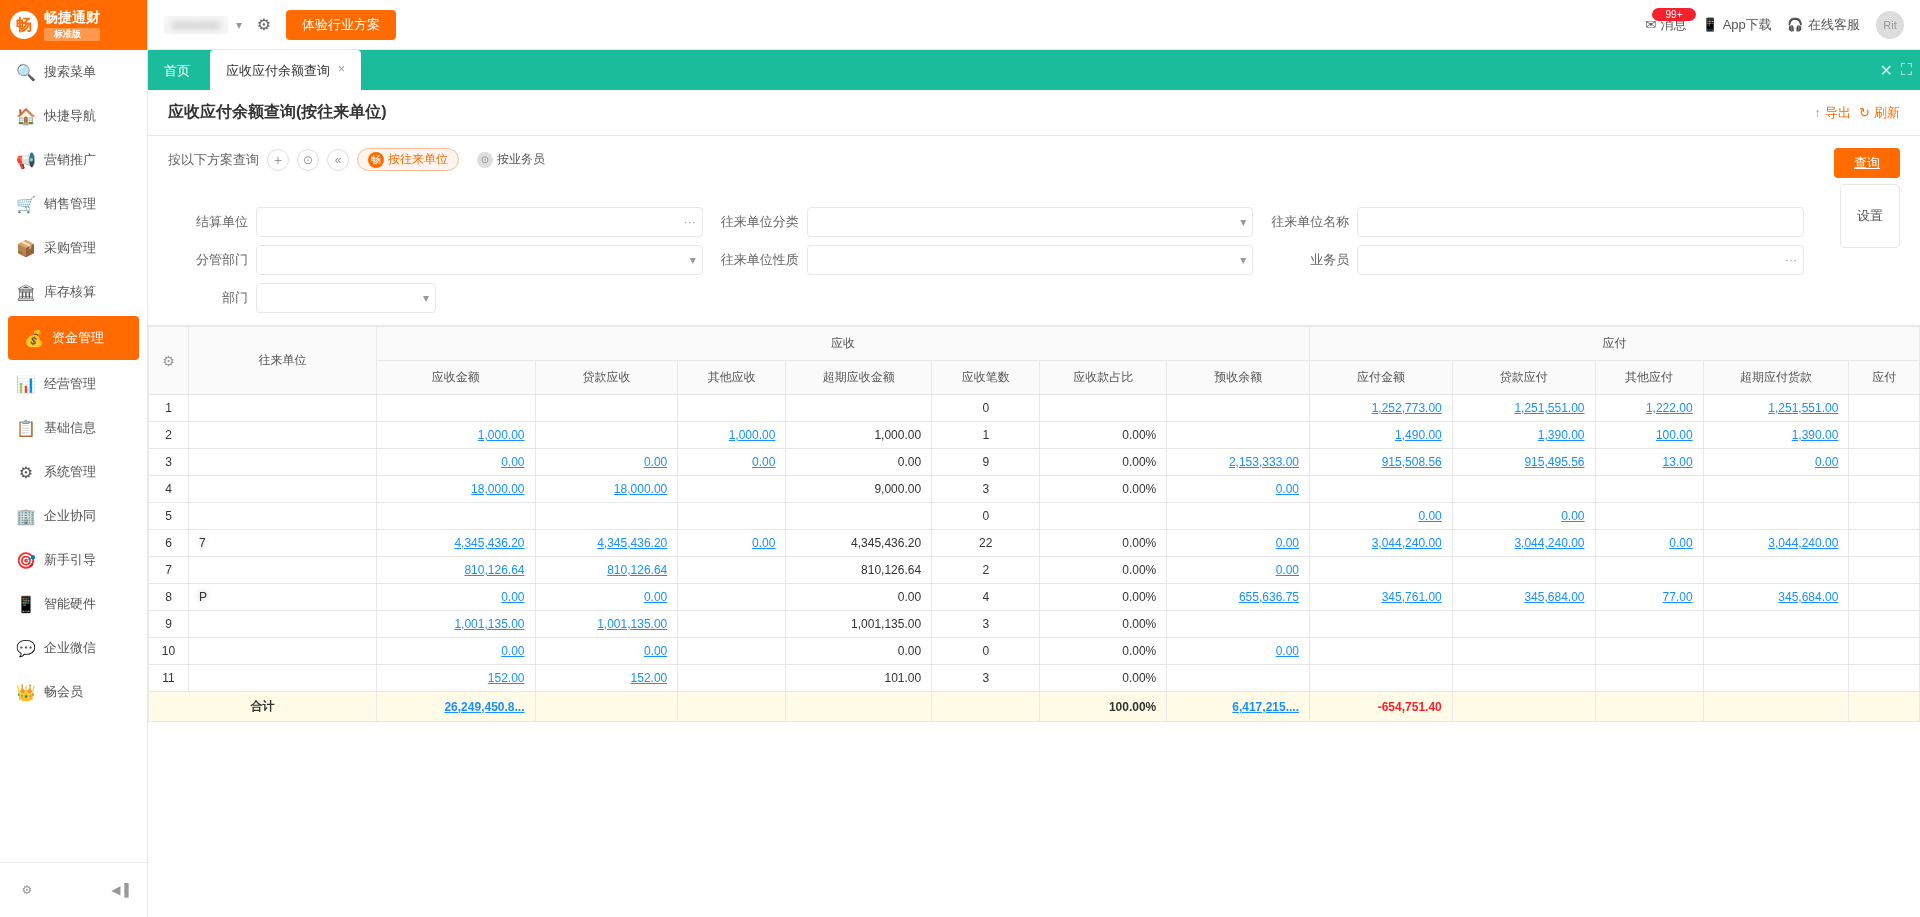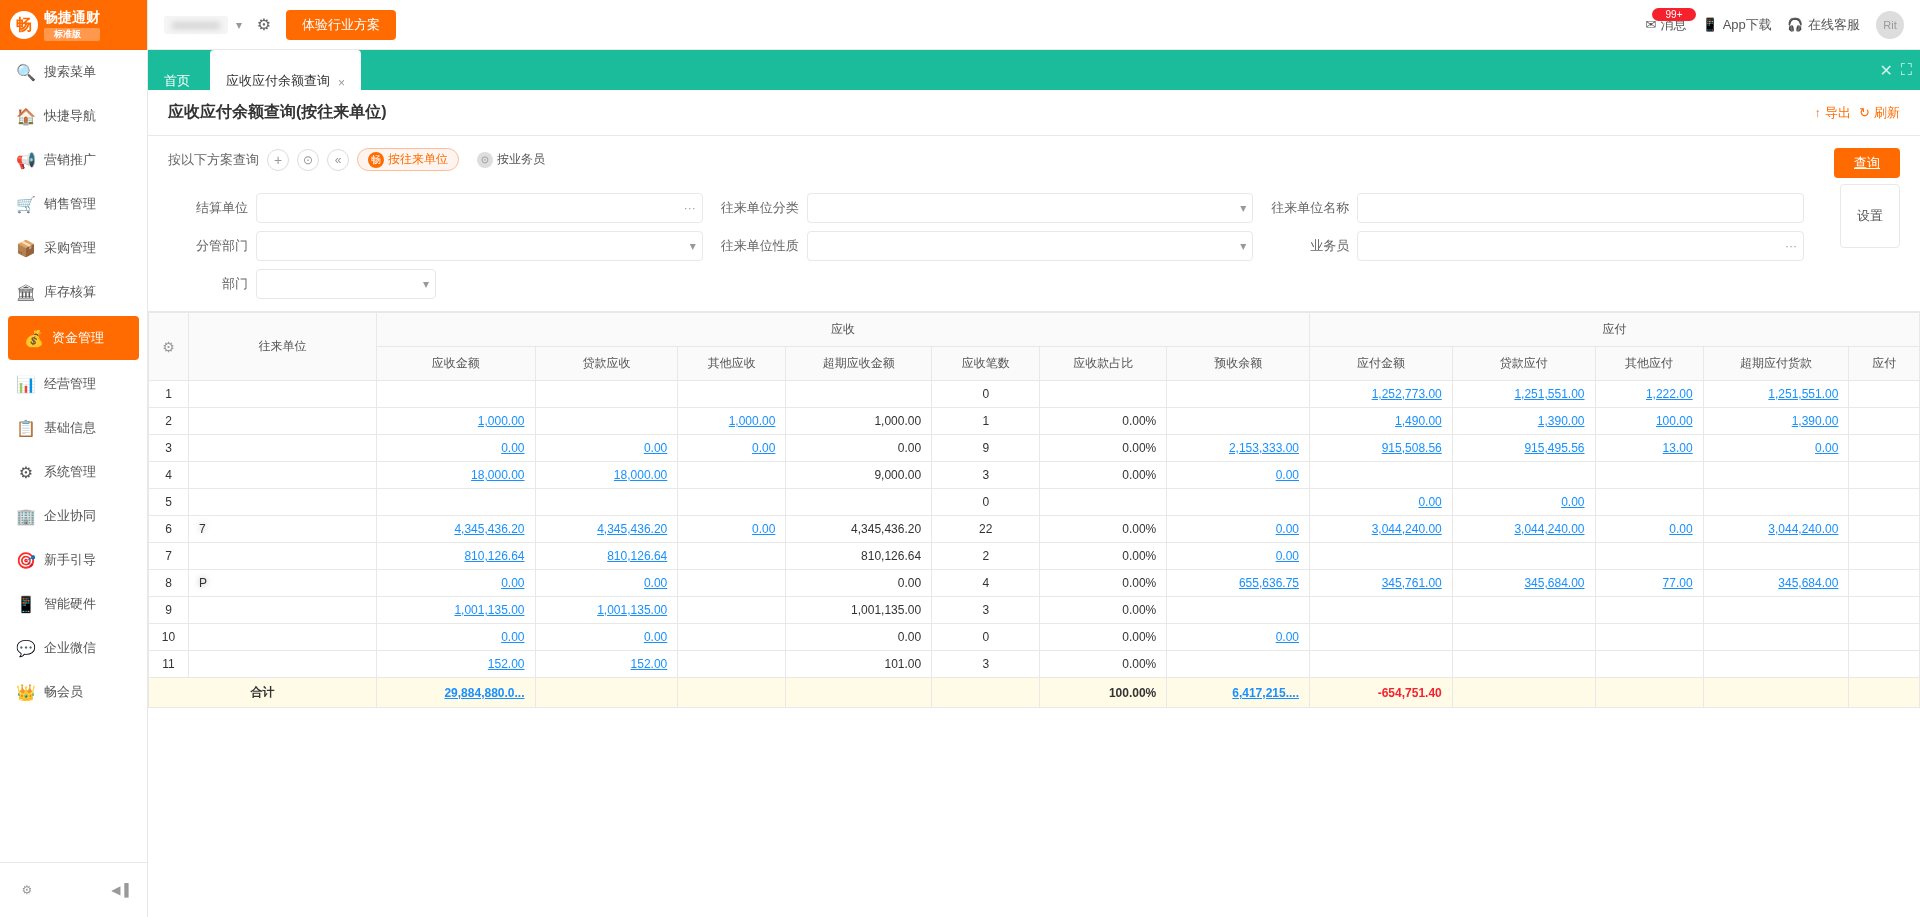--- a/index.html
+++ b/index.html
@@ -34,21 +34,21 @@
     .topbar-solution-btn { background: #ff6b00; color: #fff; border: none; padding: 6px 16px; border-radius: 4px; cursor: pointer; font-size: 13px; }
     .topbar-right { display: flex; align-items: center; gap: 16px; }
     .topbar-msg { display: flex; align-items: center; gap: 4px; cursor: pointer; color: #555; font-size: 13px; position: relative; }
     .topbar-badge { background: #f5222d; color: #fff; border-radius: 10px; padding: 1px 14px; font-size: 10px; position: absolute; top: -8px; right: -10px; }
     .topbar-app { display: flex; align-items: center; gap: 4px; cursor: pointer; color: #555; font-size: 13px; }
     .topbar-service { display: flex; align-items: center; gap: 4px; cursor: pointer; color: #555; font-size: 13px; }
     .topbar-avatar { width: 28px; height: 28px; background: #ddd; border-radius: 50%; }
 
     
     .tabbar { height: 40px; background: #1abc9c; display: flex; align-items: center; padding: 0 0; }
-    .tab-item { height: 40px; display: flex; align-items: flex-end; padding: 0 16px; cursor: pointer; color: rgba(255,255,255,0.8); font-size: 13px; }
+    .tab-item { height: 40px; display: flex; align-items: flex-start; padding: 12px 16px; cursor: pointer; color: rgba(255,255,255,0.8); font-size: 13px; }
     .tab-item.home { color: #fff; }
     .tab-item.active { background: #fff; color: #333; border-radius: 4px 4px 0 0; margin: 0 4px; }
     .tab-close { margin-left: 8px; color: #999; font-size: 12px; }
     .tabbar-right { margin-left: auto; display: flex; align-items: center; padding-right: 8px; gap: 8px; }
     .tabbar-btn { color: rgba(255,255,255,0.8); cursor: pointer; font-size: 16px; }
 
     
     .page-content { flex: 1; overflow: hidden; background: #bef264; display: flex; flex-direction: column; }
 
     
@@ -237,21 +237,21 @@
           </div>
           <div class="header-action-btn">
             <span>↻</span>
             <span>刷新</span>
           </div>
         </div>
       </div>
 
       <div class="filter-area">
         <div style="display:flex; gap:16px;">
-          <div style="display:flex; flex-direction:column; gap:10px; flex:1;">
+          <div style="display:flex; flex-direction:column; gap:24px; flex:1;">
             <div class="filter-top">
               <span class="filter-label">按以下方案查询</span>
               <div class="filter-add-btn">+</div>
               <div class="filter-scheme-btn">⊙</div>
               <div class="filter-collapse-btn">«</div>
               <div class="filter-active-tag">
                 <div class="filter-tag-icon">畅</div>
                 <span>按往来单位</span>
               </div>
               <div class="filter-tag-item">
@@ -514,21 +514,21 @@
                 <td class="link"></td>
                 <td class="link"></td>
                 <td class="link"></td>
                 <td class="link"></td>
                 <td class=""></td>
               </tr>
             </tbody>
           <tfoot>
             <tr class="table-footer">
               <td colspan="2" class="text-center">合计</td>
-              <td class="link">29,884,880.0...</td>
+              <td class="link">26,249,450.8...</td>
               <td></td>
               <td></td>
               <td></td>
               <td></td>
               <td>100.00%</td>
               <td class="link">6,417,215....</td>
               <td style="color:#f5222d;">-654,751.40</td>
               <td></td>
               <td></td>
               <td></td>

